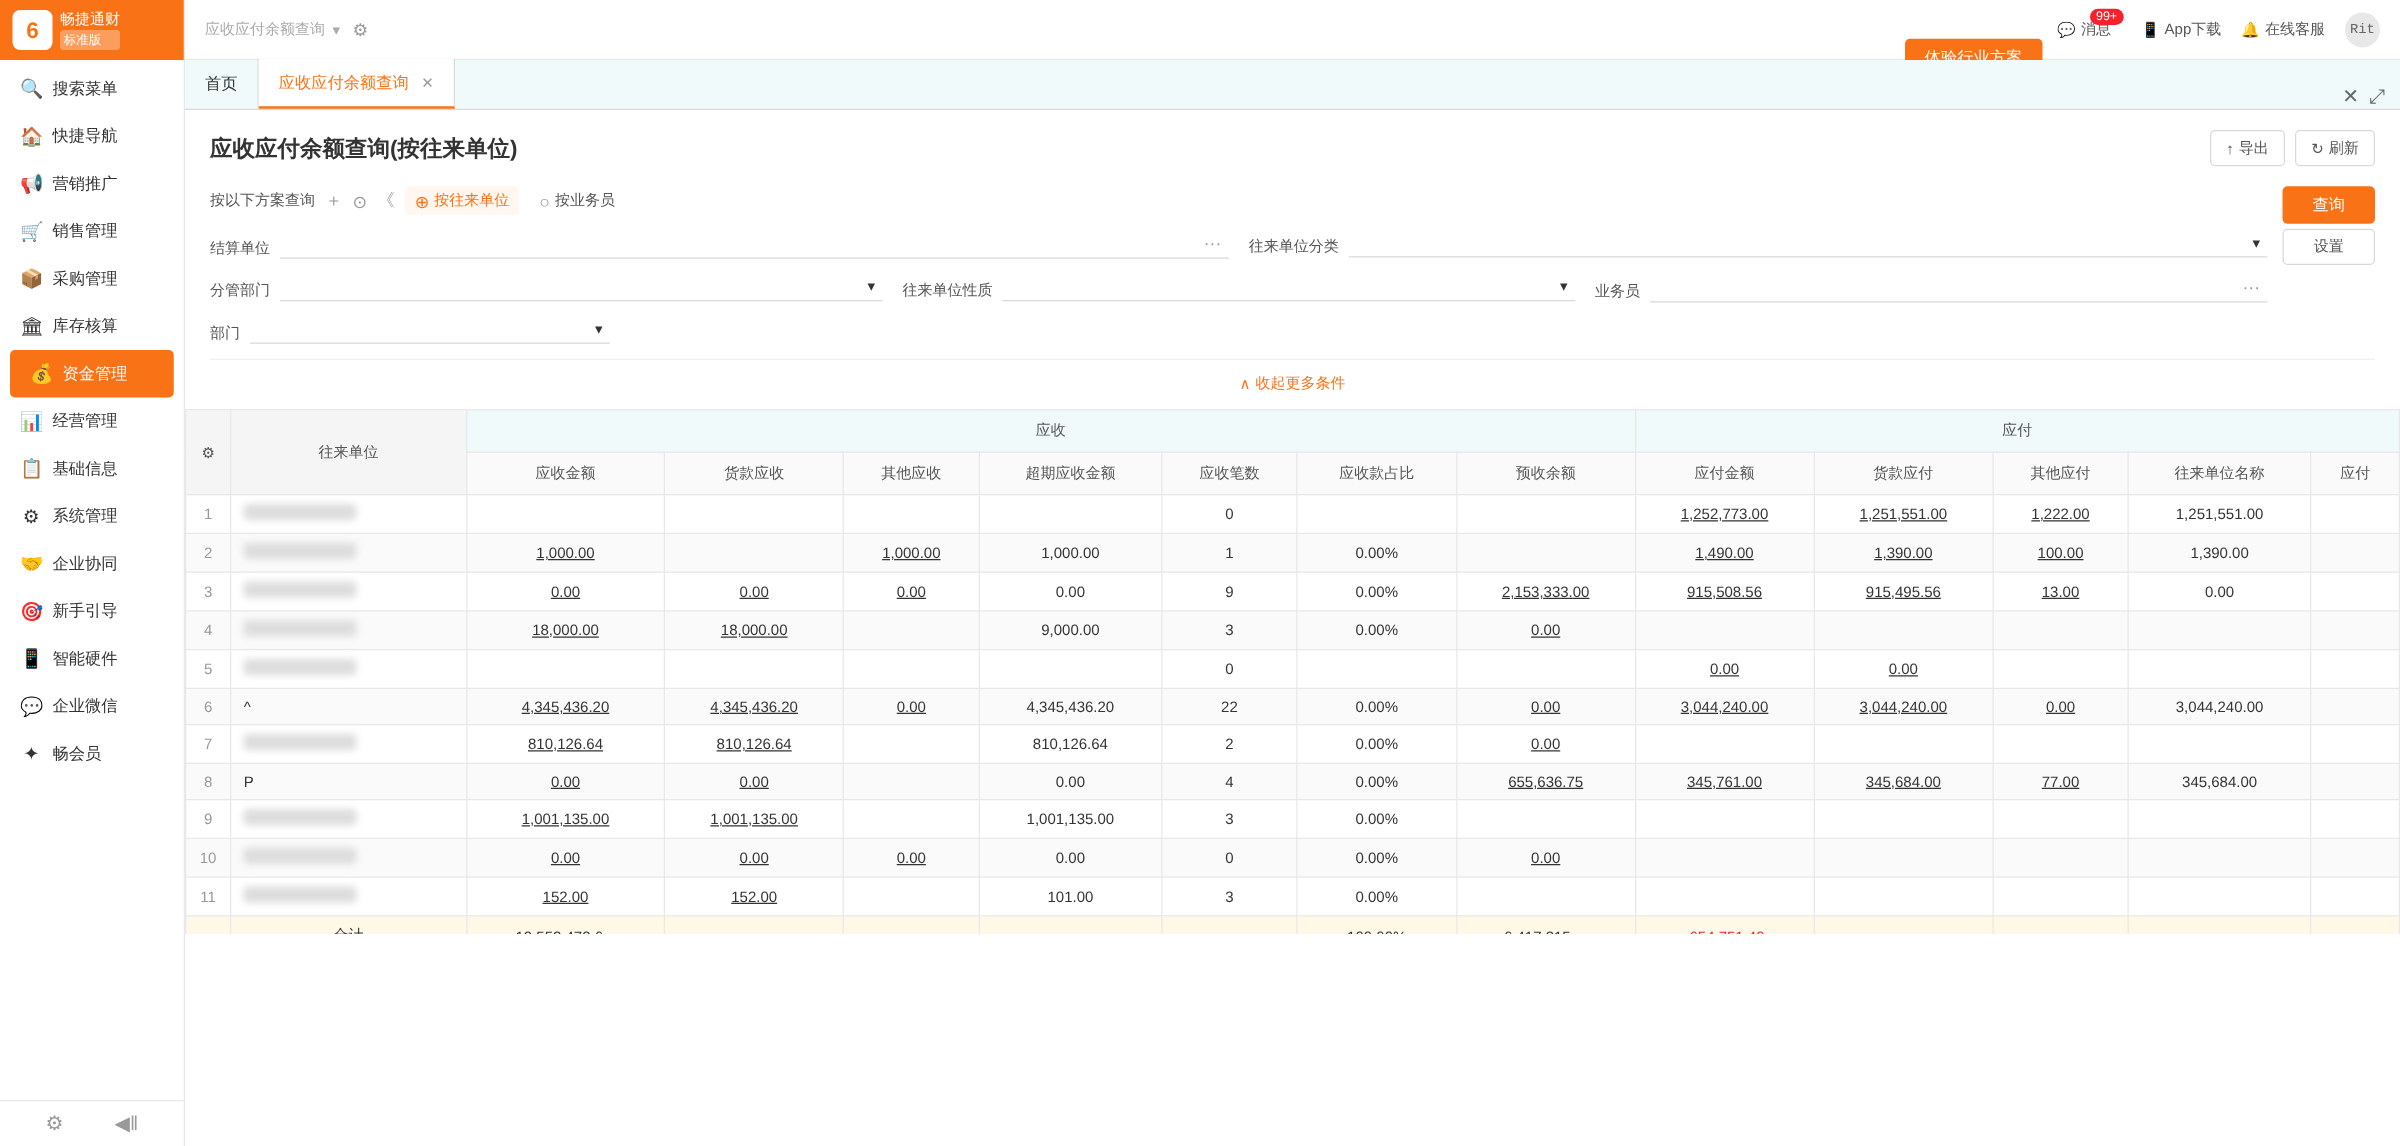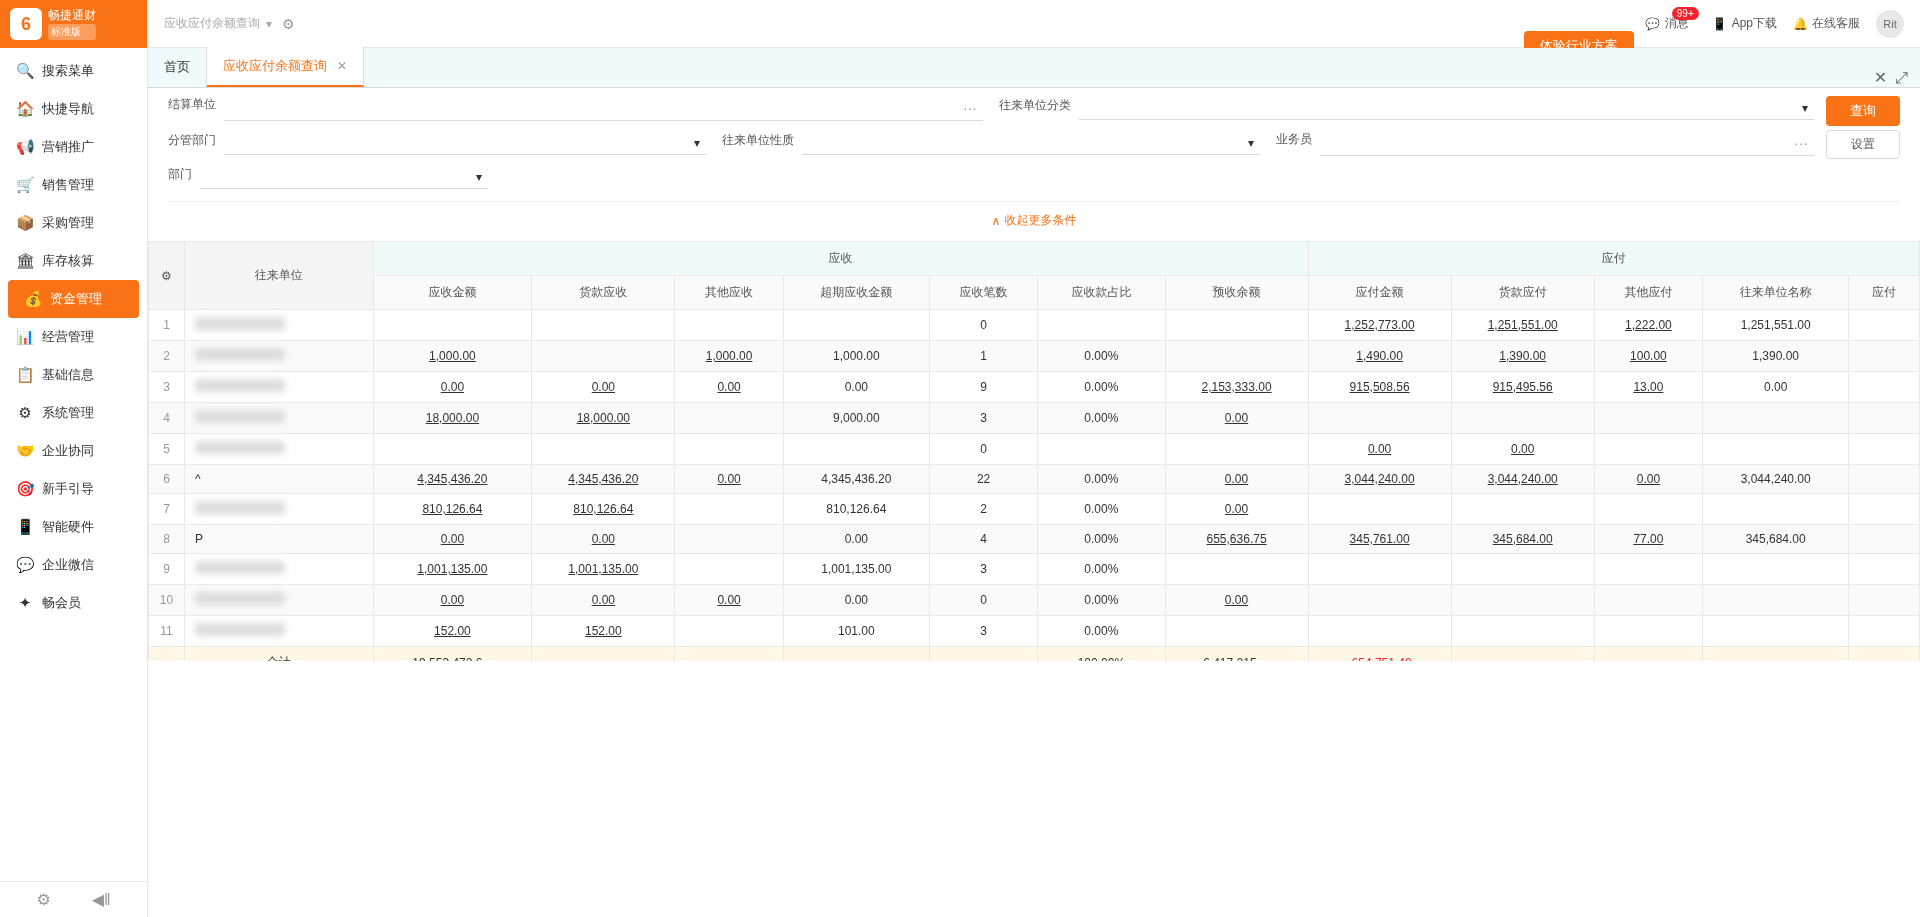--- a/index.html
+++ b/index.html
@@ -50,21 +50,21 @@
     .btn-export { background: none; border: 1px solid #d9d9d9; border-radius: 4px; padding: 5px 12px; cursor: pointer; color: #555; font-size: 12px; display: flex; align-items: center; gap: 4px; }
     .btn-refresh { background: none; border: 1px solid #d9d9d9; border-radius: 4px; padding: 5px 12px; cursor: pointer; color: #555; font-size: 12px; display: flex; align-items: center; gap: 4px; }
 
     
     .filter-area { padding: 8px 20px; background: #fff; }
     .filter-scheme { display: flex; align-items: center; gap: 8px; margin-bottom: 10px; color: #555; font-size: 12px; }
     .filter-scheme-btn { background: none; border: none; cursor: pointer; color: #999; font-size: 14px; }
     .scheme-option { display: flex; align-items: center; gap: 4px; color: #f97316; cursor: pointer; padding: 3px 8px; background: #fff7f0; border-radius: 3px; font-size: 12px; }
     .scheme-option2 { display: flex; align-items: center; gap: 4px; color: #555; cursor: pointer; padding: 3px 8px; font-size: 12px; }
     .filter-row { display: flex; align-items: center; gap: 16px; margin-bottom: 10px; flex-wrap: wrap; }
-    .filter-item { display: flex; align-items: flex-start; gap: 8px; flex: 1; min-width: 280px; }
+    .filter-item { display: flex; align-items: flex-end; gap: 8px; flex: 1; min-width: 280px; }
     .filter-label { color: #555; font-size: 12px; white-space: nowrap; }
     .filter-input { flex: 1; border: none; border-bottom: 1px solid #d9d9d9; padding: 4px 6px; font-size: 12px; color: #333; background: transparent; }
     .filter-select { flex: 1; border: none; border-bottom: 1px solid #d9d9d9; padding: 4px 6px; font-size: 12px; color: #333; background: transparent; display: flex; justify-content: space-between; align-items: center; cursor: pointer; }
     .filter-dots { color: #999; font-size: 14px; }
     .collapse-btn { display: flex; align-items: center; justify-content: center; color: #f97316; font-size: 12px; cursor: pointer; padding: 4px 12px; gap: 4px; }
     .filter-actions-right { display: flex; flex-direction: column; gap: 4px; margin-left: auto; }
     .btn-query { background: #f97316; color: #fff; border: none; border-radius: 4px; padding: 6px 24px; cursor: pointer; font-size: 13px; }
     .btn-setting { background: none; border: 1px solid #d9d9d9; border-radius: 4px; padding: 5px 20px; cursor: pointer; font-size: 12px; color: #555; }
 
     
@@ -178,21 +178,21 @@
         <span class="badge-red">99+</span>
       </div>
       <div class="header-action-item" style="margin-left:8px;">
         <span>📱</span>
         <span>App下载</span>
       </div>
       <div class="header-action-item">
         <span>🔔</span>
         <span>在线客服</span>
       </div>
-      <div class="header-action-item" style="background:#e8e8e8;border-radius:50%;width:28px;height:28px;display:flex;align-items:center;justify-content:center;overflow:hidden;">
+      <div class="header-action-item" style="background:#e8e8e8;border-radius:50%;width:28px;height:28px;display:flex;align-items:center;justify-content:center;overflow:hidden;font-family:Liberation Mono, monospace;">
         <span style="font-size:11px;color:#666;">Rit</span>
       </div>
     </div>
   </div>
 
   <div class="tab-bar">
     <div class="tab-item home">
       <span>首页</span>
     </div>
     <div class="tab-item active">
@@ -201,24 +201,51 @@
     </div>
     <div class="tab-bar-actions">
       <button class="tab-bar-btn">✕</button>
       <button class="tab-bar-btn">⤢</button>
     </div>
   </div>
 
   <div class="content">
     <div class="page-content">
 
+      <div class="page-header">
+        <div class="page-title">应收应付余额查询(按往来单位)</div>
+        <div class="page-header-actions">
+          <button class="btn-export">
+            <span>↑</span>
+            <span>导出</span>
+          </button>
+          <button class="btn-refresh">
+            <span>↻</span>
+            <span>刷新</span>
+          </button>
+        </div>
+      </div>
 
       <div class="filter-area">
         <div style="display:flex; align-items:flex-start; gap:12px;">
           <div style="flex:1;">
+            <div class="filter-scheme">
+              <span>按以下方案查询</span>
+              <button class="filter-scheme-btn">＋</button>
+              <button class="filter-scheme-btn">⊙</button>
+              <button class="filter-scheme-btn">《</button>
+              <div class="scheme-option">
+                <span style="color:#f97316;font-size:14px;">⊕</span>
+                <span>按往来单位</span>
+              </div>
+              <div class="scheme-option2">
+                <span style="color:#999;font-size:14px;">○</span>
+                <span>按业务员</span>
+              </div>
+            </div>
 
             <div class="filter-row">
               <div class="filter-item">
                 <span class="filter-label">结算单位</span>
                 <div class="filter-input" style="display:flex;align-items:center;justify-content:flex-end;min-width:180px;">
                   <span class="filter-dots">···</span>
                 </div>
               </div>
               <div class="filter-item">
                 <span class="filter-label">往来单位分类</span>

